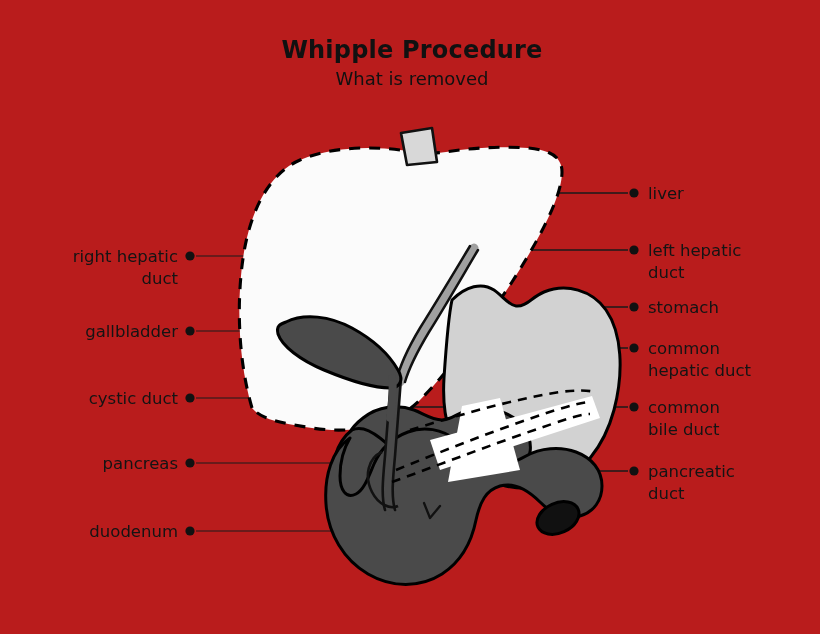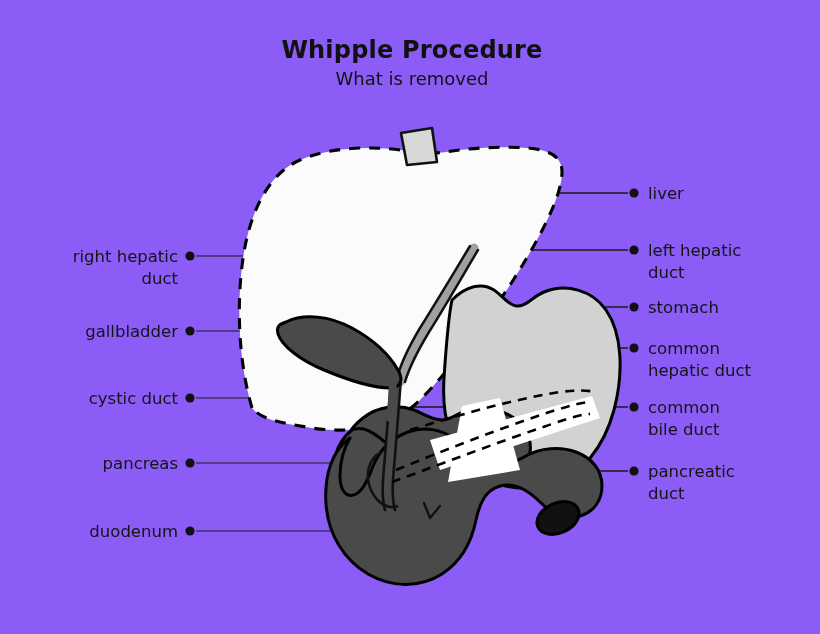--- a/index.html
+++ b/index.html
@@ -8,21 +8,21 @@
     padding: 0;
     background: #ffffff;
   }
   body {
     font-family: "DejaVu Sans", sans-serif;
   }
   #page {
     position: relative;
     width: 820px;
     height: 634px;
-    background: #8b5cf6;
+    background: #b91c1c;
     overflow: hidden;
   }
   #diagram {
     position: absolute;
     left: 0;
     top: 0;
     width: 820px;
     height: 634px;
   }
   .ttl {

